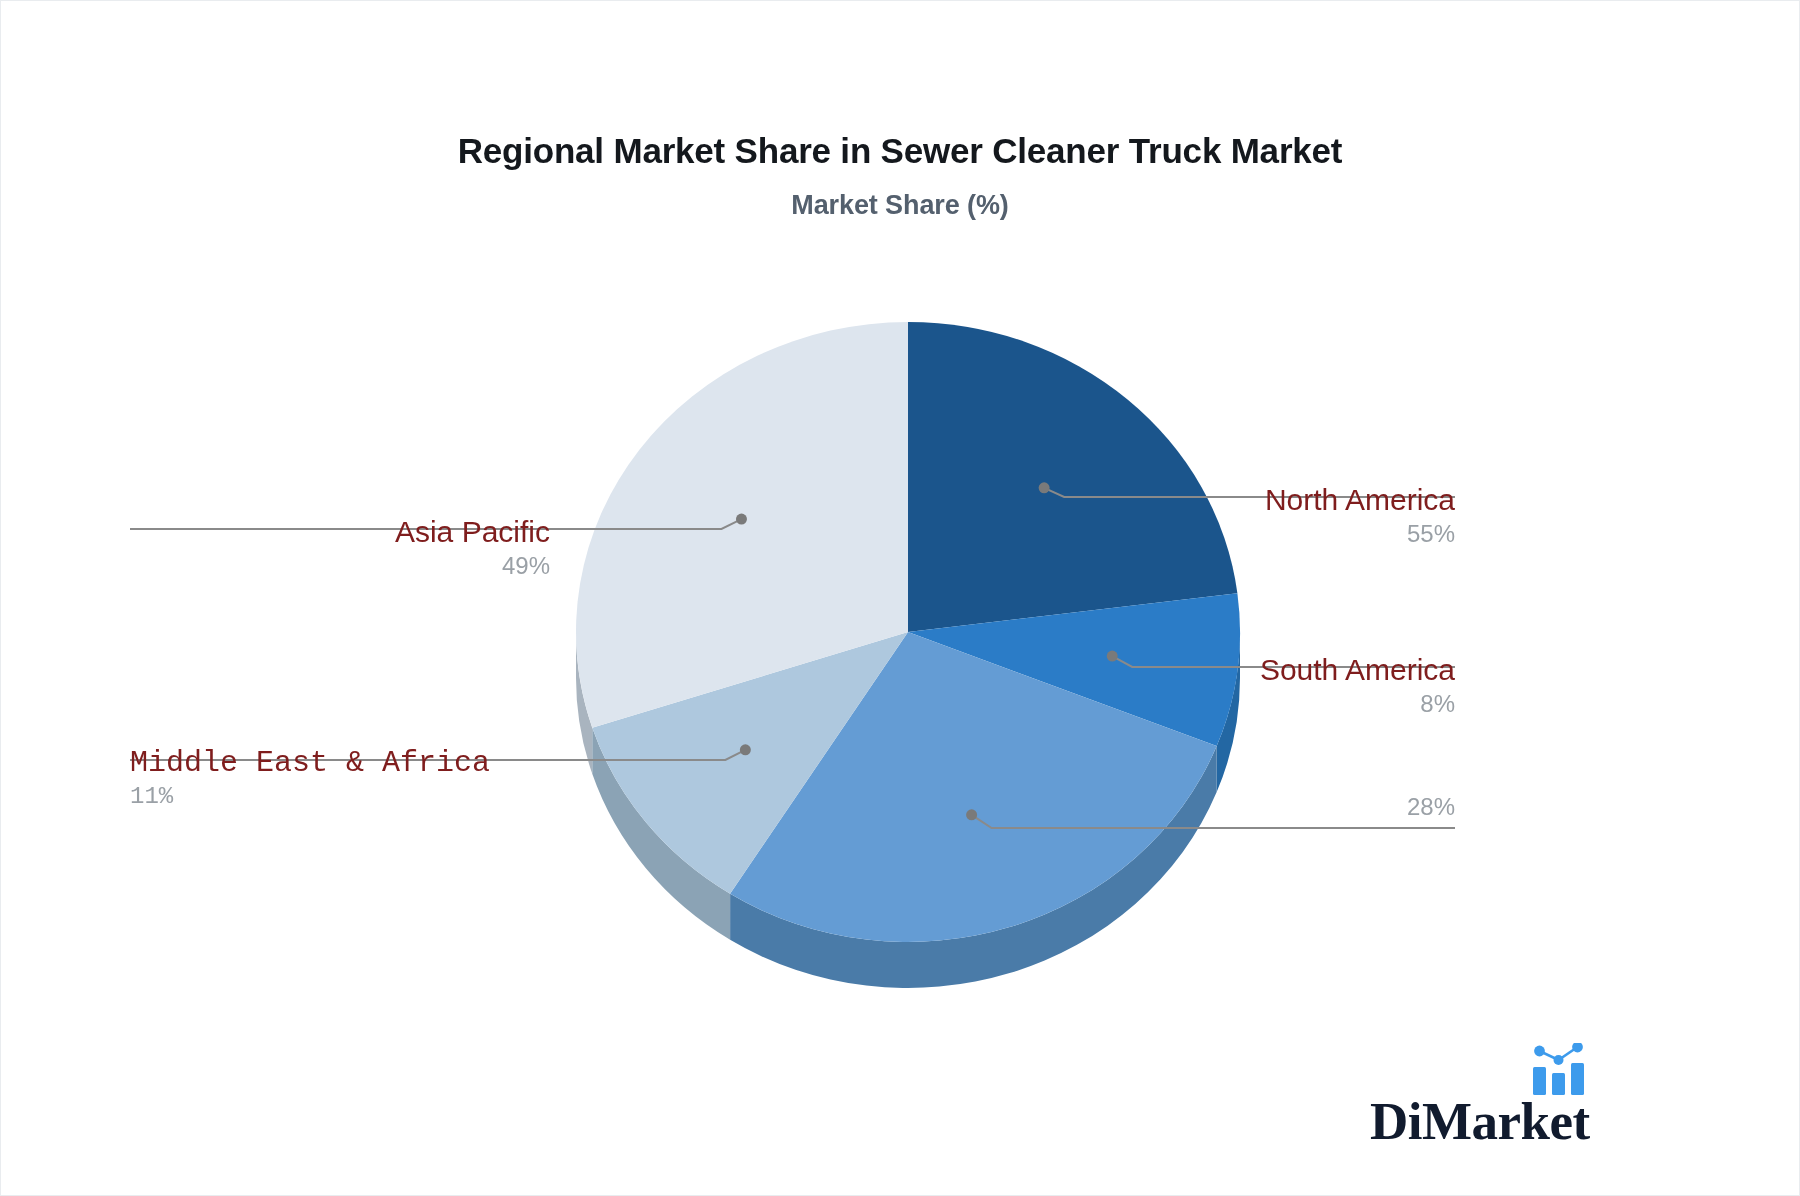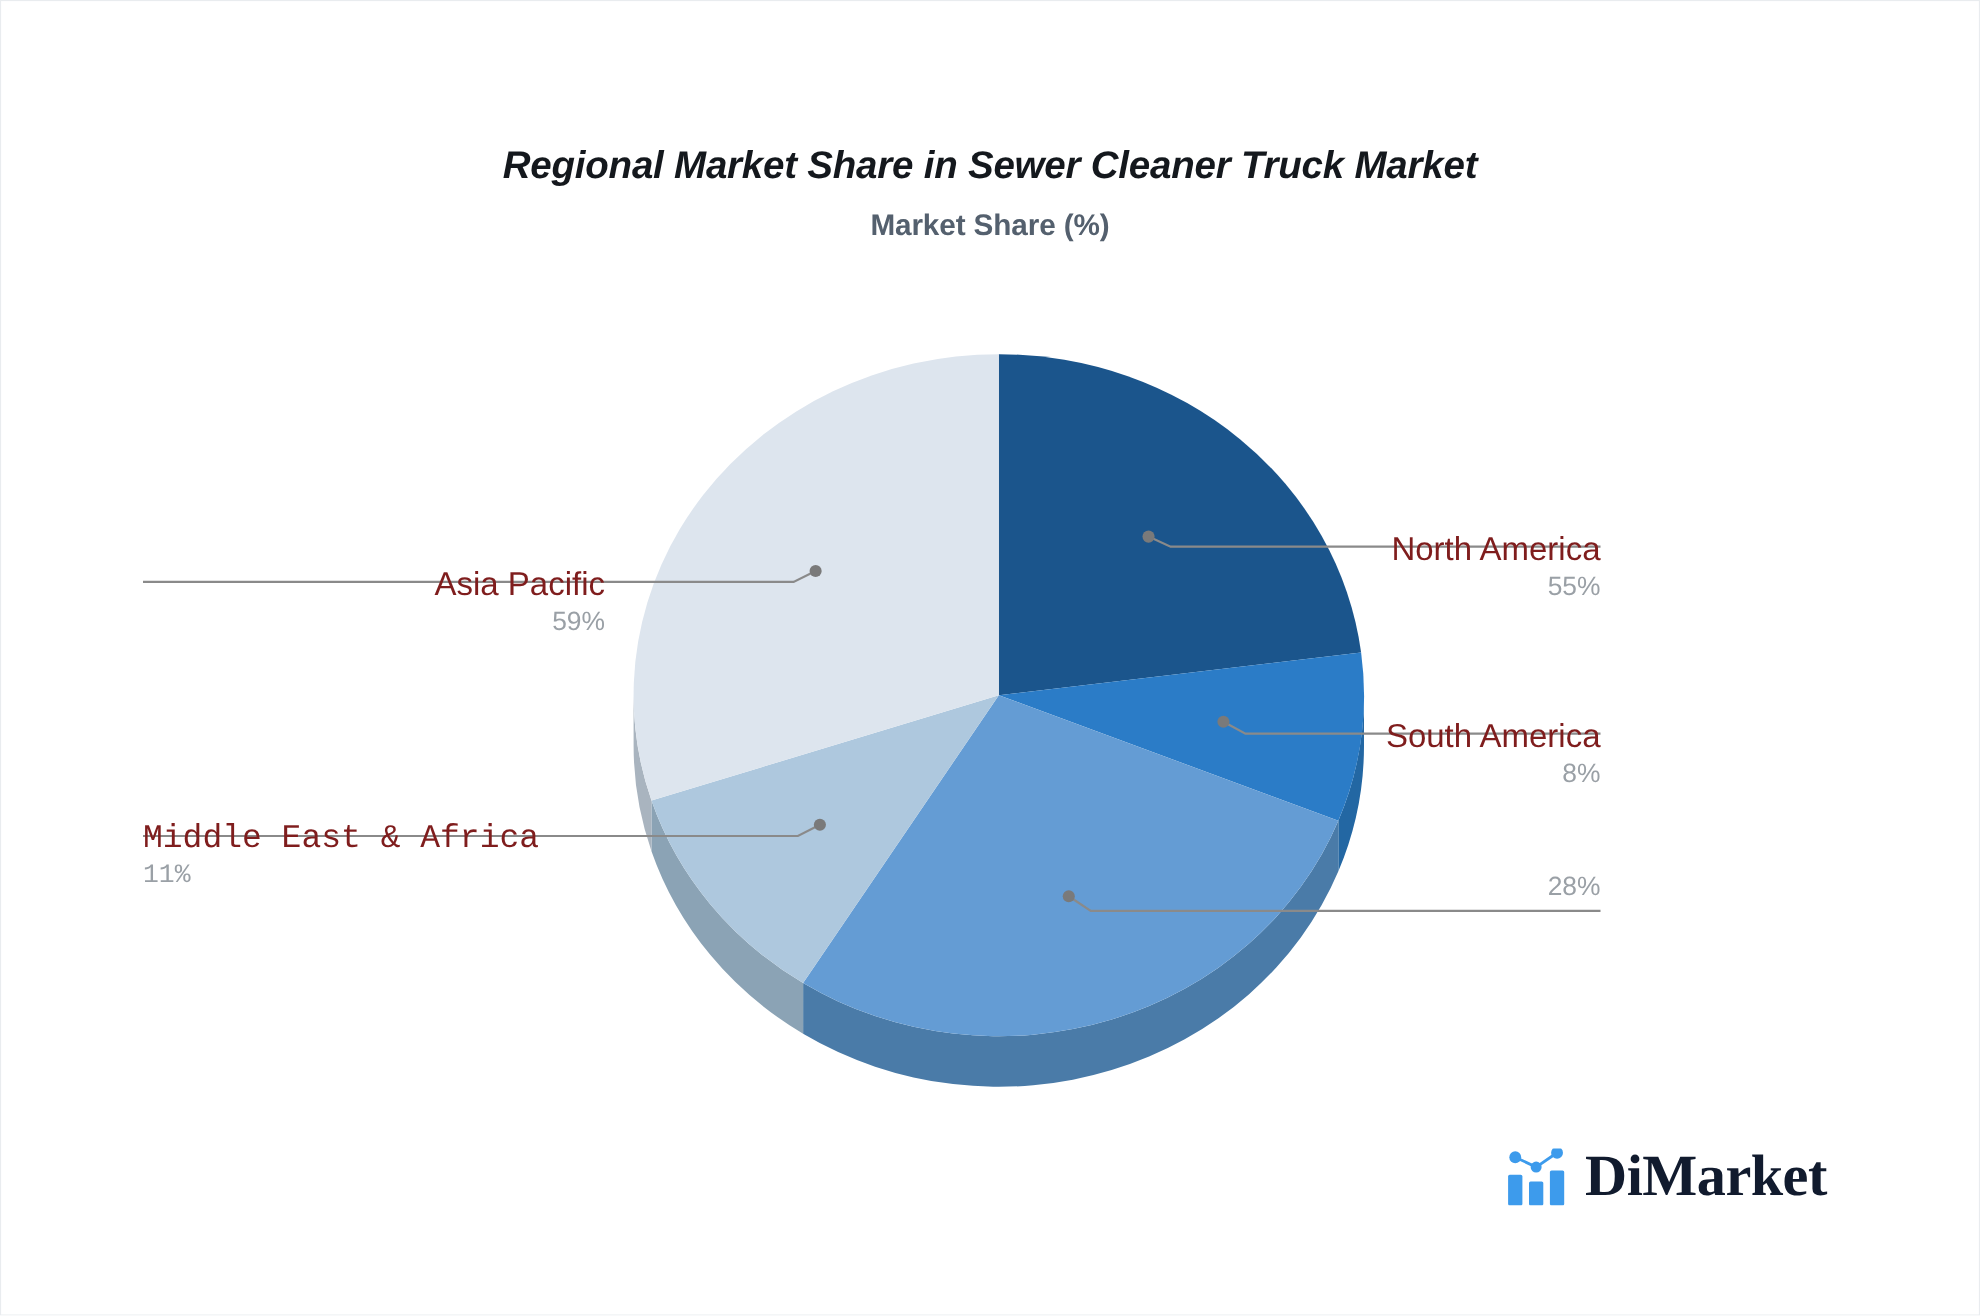--- a/index.html
+++ b/index.html
@@ -19,21 +19,20 @@
 
   
   .title{
     position:absolute;left:0;right:0;top:131px;
     text-align:center;
     font-size:35px;
     font-weight:bold;
     color:#14181d;
     letter-spacing:-0.2px;
     white-space:nowrap;
-    font-style:italic;
   }
   .subtitle{
     position:absolute;left:0;right:0;top:190px;
     text-align:center;
     font-size:27px;
     font-weight:bold;
     color:#54606e;
     letter-spacing:-0.1px;
     white-space:nowrap;
   }
@@ -55,21 +54,21 @@
     color:#9aa0a6;
     line-height:34px;
   }
   .callout.right{text-align:right;}
   .callout.left{text-align:left;}
 
   
   .logo{
     position:absolute;
     left:1370px;top:1043px;
-    display:flex;align-items:flex-end;gap:13px;
+    display:flex;align-items:flex-end;flex-direction:column;
   }
   .logo-mark{width:58px;height:52px;display:block;}
   .logo-text{
     font-family:"Liberation Serif", serif;
     font-size:53px;
     font-weight:bold;
     color:#111b2e;
     letter-spacing:-0.5px;
     line-height:1;
   }
@@ -121,21 +120,21 @@
   <div class="cname">South America</div>
   <div class="cval">8%</div>
 </div>
 
 <div class="callout right" style="right:345px;top:790px;width:360px;">
   <div class="cval">28%</div>
 </div>
 
 <div class="callout left" style="left:130px;top:491px;width:420px;text-align:right;">
   <div class="cname">Asia Pacific</div>
-  <div class="cval">59%</div>
+  <div class="cval">49%</div>
 </div>
 
 <div class="callout left" style="left:130px;top:722px;width:420px;font-family:Liberation Mono, monospace;">
   <div class="cname">Middle East &amp; Africa</div>
   <div class="cval">11%</div>
 </div>
 
 <div class="logo">
   <svg class="logo-mark" viewBox="0 0 58 52">
     <rect x="1" y="24" width="13" height="28" rx="1.5" fill="#3d9bec"></rect>

